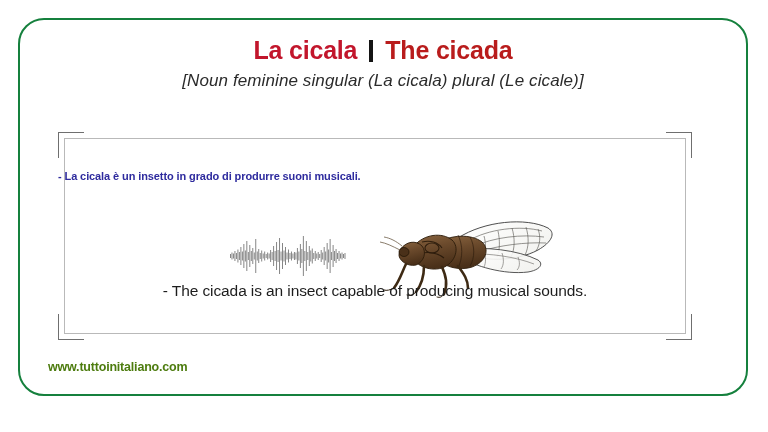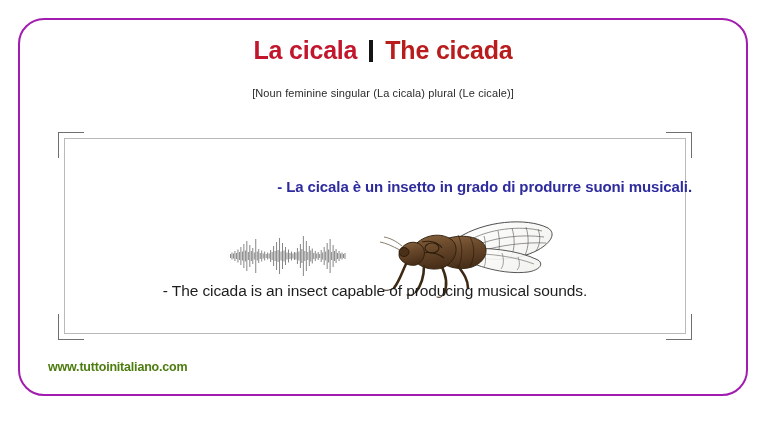--- a/index.html
+++ b/index.html
@@ -14,21 +14,21 @@
     overflow: hidden;
   }
 
   
   #card {
     position: absolute;
     left: 18px;
     top: 18px;
     width: 730px;
     height: 378px;
-    border: 2px solid #a21caf;
+    border: 2px solid #15803d;
     border-radius: 26px;
     background: #ffffff;
     box-sizing: border-box;
   }
 
   
   #header {
     position: absolute;
     left: 0;
     top: 18px;
@@ -49,24 +49,25 @@
   }
   #title-it { color: #c2162c; }
   #title-en { color: #b91c1c; }
   #title-sep {
     display: inline-block;
     width: 4px;
     height: 22px;
     background: #141414;
   }
   #subtitle {
-    margin-top: 24px;
-    font-size: 11px;
+    margin-top: 8px;
+    font-size: 17px;
     color: #2b2b2b;
     letter-spacing: 0.1px;
+    font-style: italic;
   }
 
   
   #inner-frame {
     position: absolute;
     left: 38px;
     top: 112px;
     width: 634px;
     height: 208px;
     box-sizing: border-box;
@@ -92,26 +93,25 @@
   .corner.tr { right: 0; top: 0;    border-right:1.6px solid #6f6f6f; border-top: 1.6px solid #6f6f6f; }
   .corner.bl { left: 0;  bottom: 0; border-left: 1.6px solid #6f6f6f; border-bottom:1.6px solid #6f6f6f; }
   .corner.br { right: 0; bottom: 0; border-right:1.6px solid #6f6f6f; border-bottom:1.6px solid #6f6f6f; }
 
   
   #it-sentence {
     position: absolute;
     left: 0;
     top: 38px;
     width: 100%;
-    text-align: right;
-    font-size: 15px;
+    text-align: left;
+    font-size: 11px;
     font-weight: bold;
     color: #2e2b9e;
     letter-spacing: -0.1px;
-    margin-top: 8px;
   }
   #en-sentence {
     position: absolute;
     left: 0;
     bottom: 40px;
     width: 100%;
     text-align: center;
     font-size: 15.5px;
     font-weight: normal;
     color: #1d1d1d;

